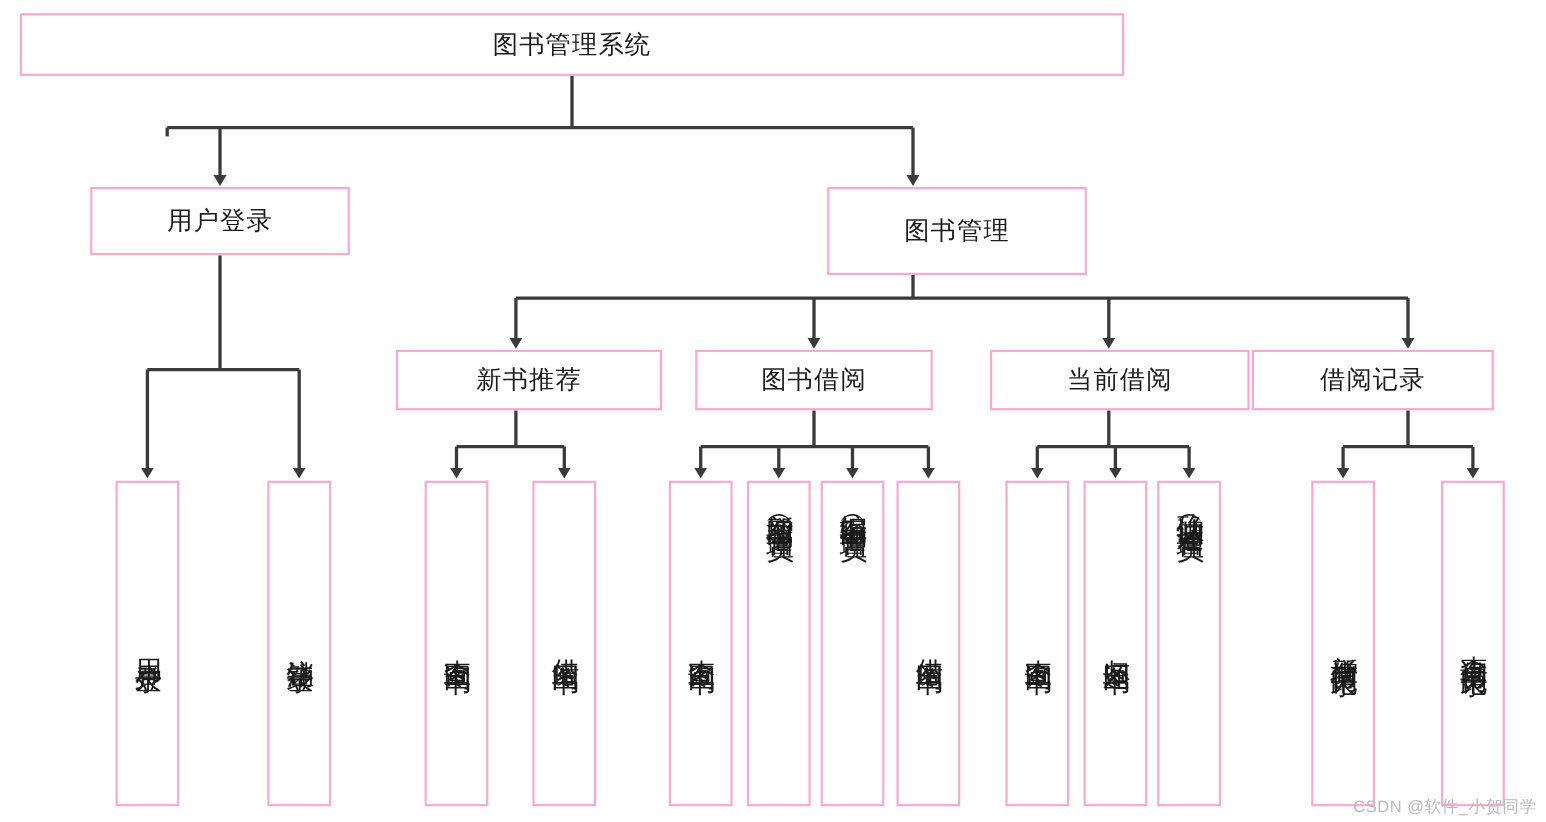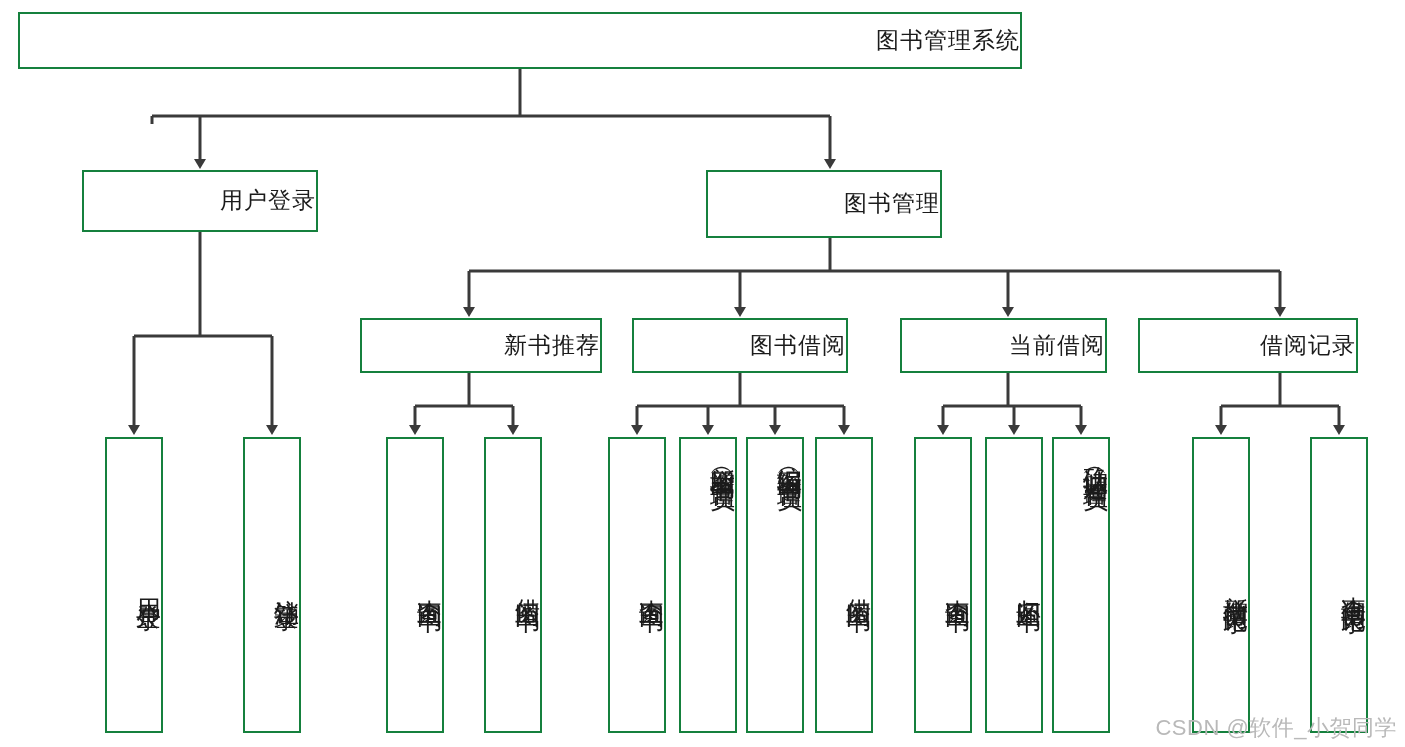--- a/index.html
+++ b/index.html
@@ -21,24 +21,24 @@
     position: absolute;
     left: 0;
     top: 0;
     width: 1405px;
     height: 747px;
   }
   .node {
     position: absolute;
     box-sizing: border-box;
     background: #ffffff;
-    border: 2px solid #15803d;
+    border: 2px solid #f9a8d4;
     display: flex;
     align-items: center;
-    justify-content: flex-end;
+    justify-content: center;
     color: #1b1b1b;
   }
   .node .label {
     display: block;
     text-align: center;
     line-height: 1.18;
   }
   .node.horizontal .label {
     font-size: 23px;
     letter-spacing: 1px;
@@ -57,21 +57,21 @@
     white-space: nowrap;
   }
   .node.vertical.center-v {
     align-items: center;
     padding-top: 0;
   }
   #watermark {
     position: absolute;
     right: 8px;
     bottom: 4px;
-    font-size: 22px;
+    font-size: 15px;
     color: #b9b9b9;
     letter-spacing: 0.5px;
     white-space: nowrap;
     pointer-events: none;
   }
 </style>
 </head>
 <body>
 
 <div id="canvas">
@@ -128,31 +128,31 @@
     </g>
   </svg>
 
   <div class="node horizontal" style="left:18px; top:12px; width:1004px; height:57px;">
     <span class="label">图书管理系统</span>
   </div>
 
   <div class="node horizontal" style="left:82px; top:170px; width:236px; height:62px;">
     <span class="label">用户登录</span>
   </div>
-  <div class="node horizontal" style="left:706px; top:170px; width:236px; height:68px;">
+  <div class="node horizontal" style="left:752px; top:170px; width:236px; height:80px;">
     <span class="label">图书管理</span>
   </div>
 
   <div class="node horizontal" style="left:360px; top:318px; width:242px; height:55px;">
     <span class="label">新书推荐</span>
   </div>
   <div class="node horizontal" style="left:632px; top:318px; width:216px; height:55px;">
     <span class="label">图书借阅</span>
   </div>
-  <div class="node horizontal" style="left:900px; top:318px; width:207px; height:55px;">
+  <div class="node horizontal" style="left:900px; top:318px; width:236px; height:55px;">
     <span class="label">当前借阅</span>
   </div>
   <div class="node horizontal" style="left:1138px; top:318px; width:220px; height:55px;">
     <span class="label">借阅记录</span>
   </div>
 
   <div class="node vertical center-v" style="left:105px; top:437px; width:58px; height:296px;">
     <span class="label">用户登录</span>
   </div>
   <div class="node vertical center-v" style="left:243px; top:437px; width:58px; height:296px;">

